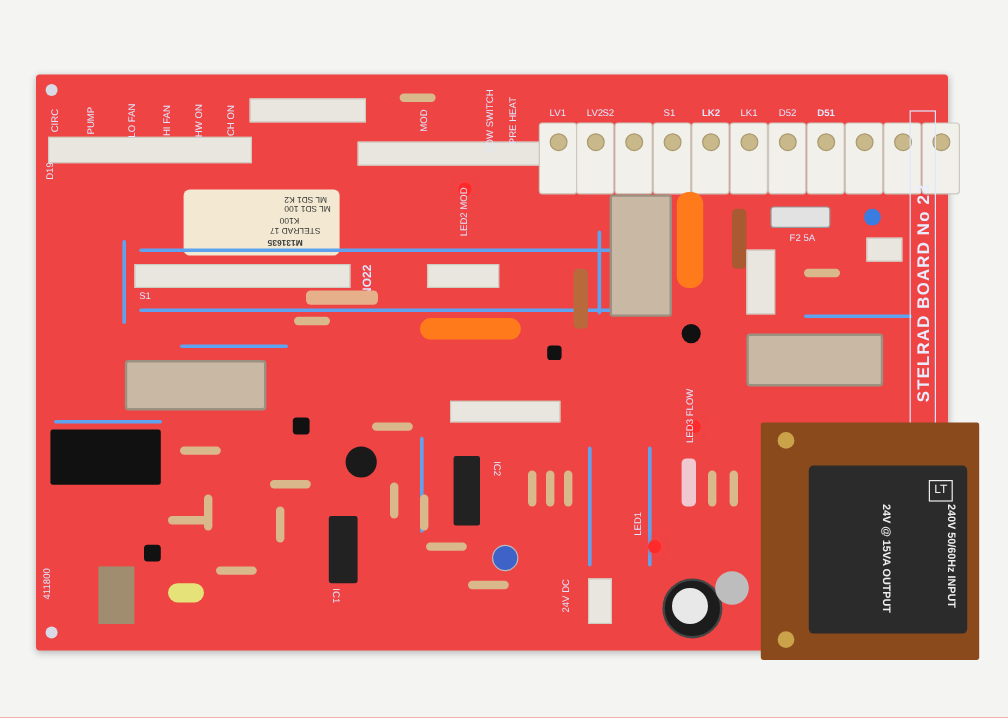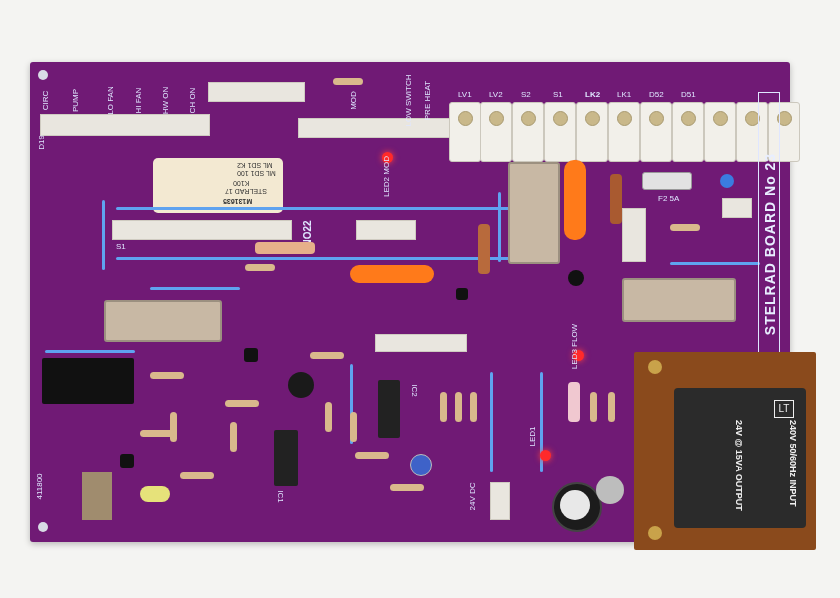--- a/index.html
+++ b/index.html
@@ -1,17 +1,17 @@
 <!DOCTYPE html>
 <html><head>
 <meta charset="utf-8">
 <style>
   html,body{margin:0;padding:0;}
   body{width:840px;height:598px;background:#f4f4f2;position:relative;overflow:hidden;font-family:"Liberation Sans",sans-serif;}
-  .pcb{position:absolute;left:30px;top:62px;width:760px;height:480px;background:#701a75;border-radius:3px;box-shadow:0 2px 6px rgba(0,0,0,.25);}
+  .pcb{position:absolute;left:30px;top:62px;width:760px;height:480px;background:#ef4444;border-radius:3px;box-shadow:0 2px 6px rgba(0,0,0,.25);}
   .abs{position:absolute;}
   .txt{position:absolute;color:#dfe6ff;font-size:8px;white-space:nowrap;}
   .hdr{position:absolute;background:#e9e6df;border:1px solid #cfcbc1;}
   .term{position:absolute;width:30px;height:58px;background:#f2f0ea;border:1px solid #ccc8bd;border-radius:3px;}
   .term .screw{position:absolute;left:8px;top:8px;width:13px;height:13px;border-radius:50%;background:#c9b88a;border:1px solid #a99a70;}
   .res{position:absolute;height:7px;border-radius:4px;background:#d9b98c;}
   .res.v{width:7px;}
   .trace{position:absolute;background:#5fa3f0;border-radius:2px;}
   .ic{position:absolute;background:#222;border-radius:2px;}
   .led{position:absolute;width:11px;height:11px;border-radius:50%;background:#ff2a2a;box-shadow:0 0 6px #ff4040;}
@@ -78,26 +78,26 @@
       </div>
     <div class="term" style="left:706px;top:40px;">
         <div class="screw"></div>
       </div>
     <div class="term" style="left:738px;top:40px;">
         <div class="screw"></div>
       </div>
   </div>
   <span class="txt" style="left:428px;top:28px;">LV1</span>
   <span class="txt" style="left:459px;top:28px;text-align:center;">LV2</span>
-  <span class="txt" style="left:491px;top:28px;">S2</span>
+  <span class="txt" style="left:472px;top:28px;">S2</span>
   <span class="txt" style="left:523px;top:28px;">S1</span>
   <span class="txt" style="left:555px;top:28px;font-weight:bold;">LK2</span>
   <span class="txt" style="left:587px;top:28px;">LK1</span>
   <span class="txt" style="left:619px;top:28px;">D52</span>
-  <span class="txt" style="left:651px;top:28px;">D51</span>
+  <span class="txt" style="left:651px;top:28px;font-weight:bold;">D51</span>
 
   <div class="label-card">
     <span style="left:70px;top:40px;font-weight:bold;">M131635</span>
     <span style="left:72px;top:30px;">STELRAD 17</span>
     <span style="left:80px;top:22px;">K100</span>
     <span style="left:84px;top:12px;">ML SD1 100</span>
     <span style="left:84px;top:4px;">ML SD1 K2</span>
   </div>
 
   <div class="hdr" style="left:82px;top:158px;width:178px;height:18px;"></div>

